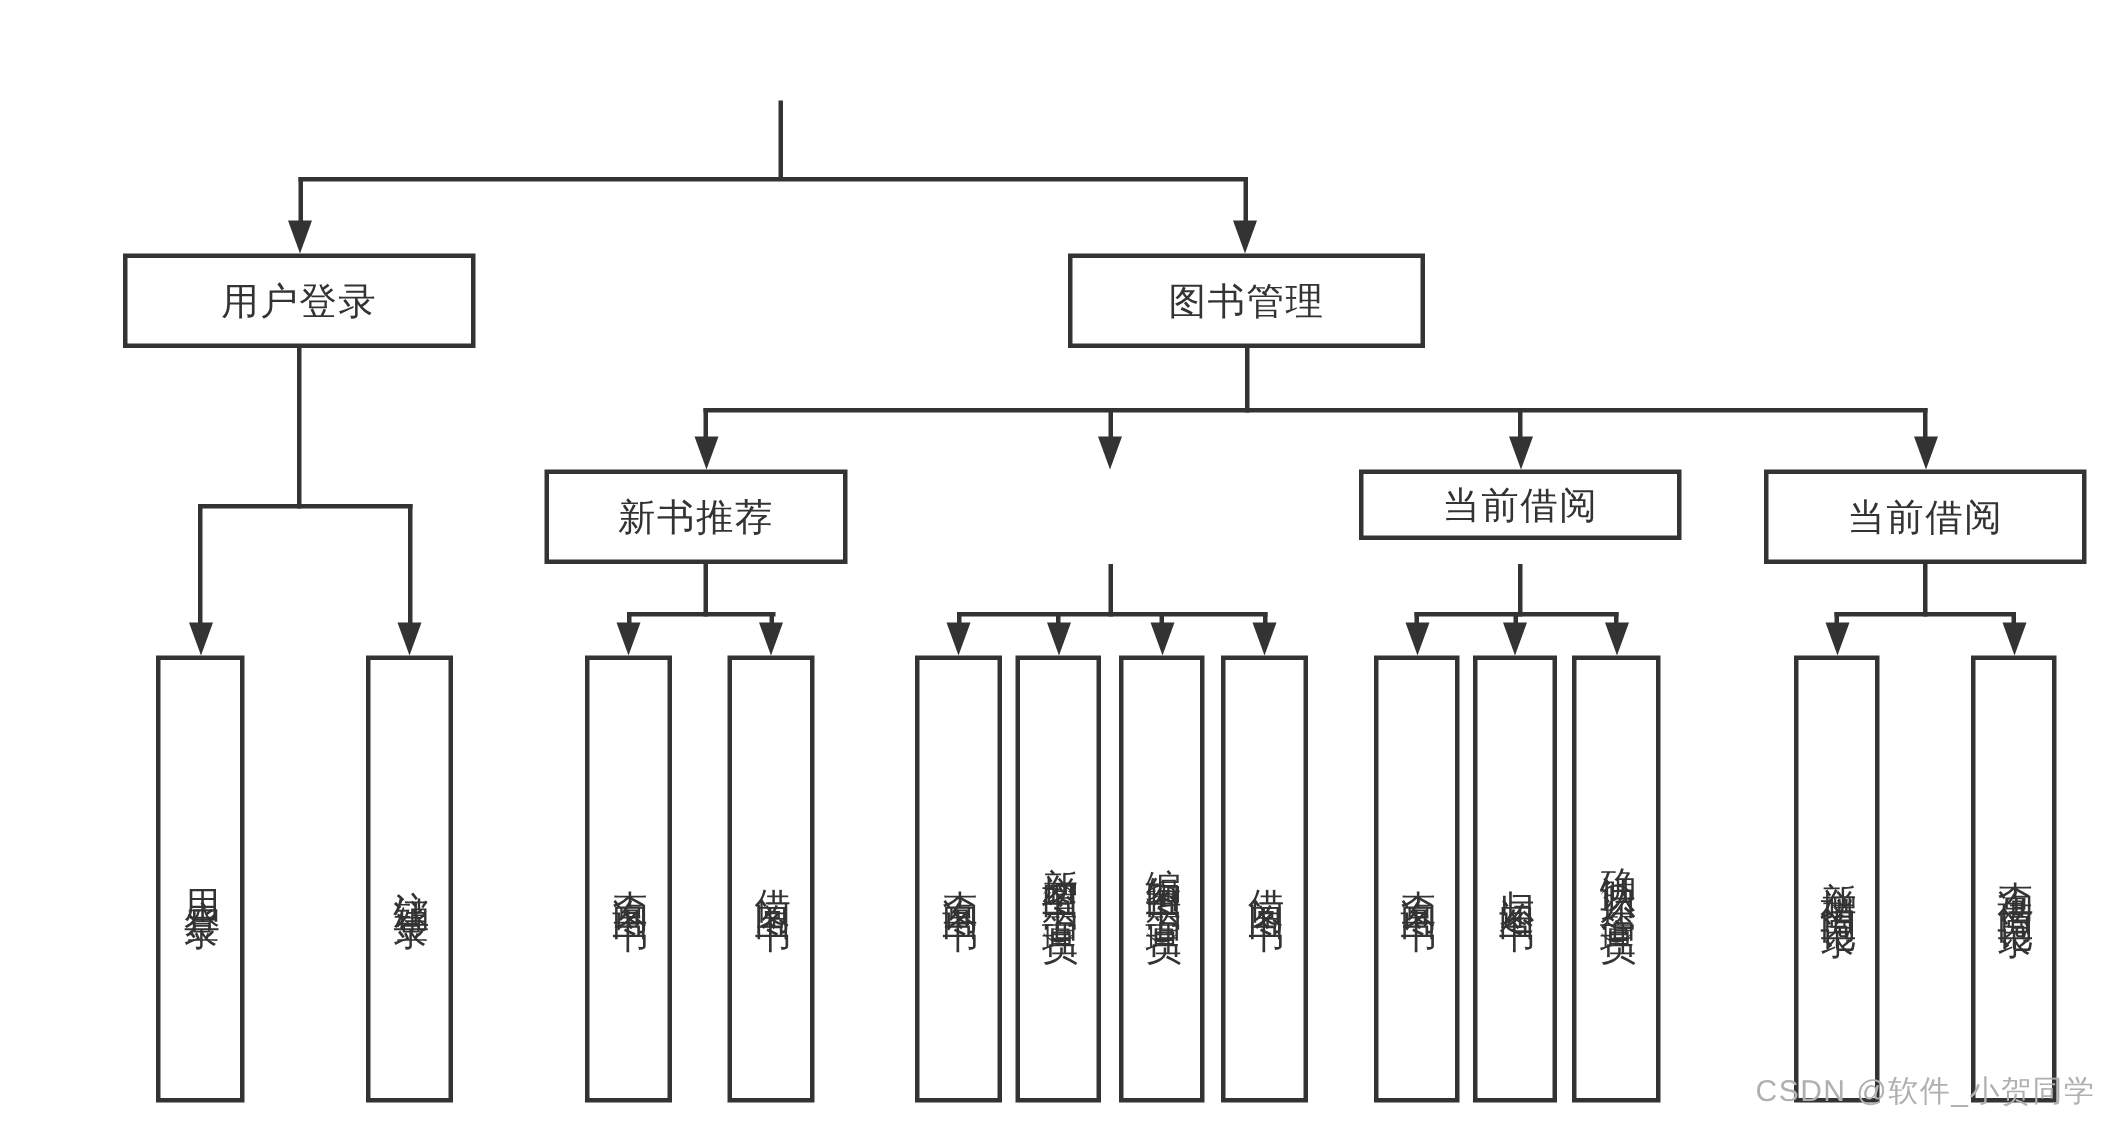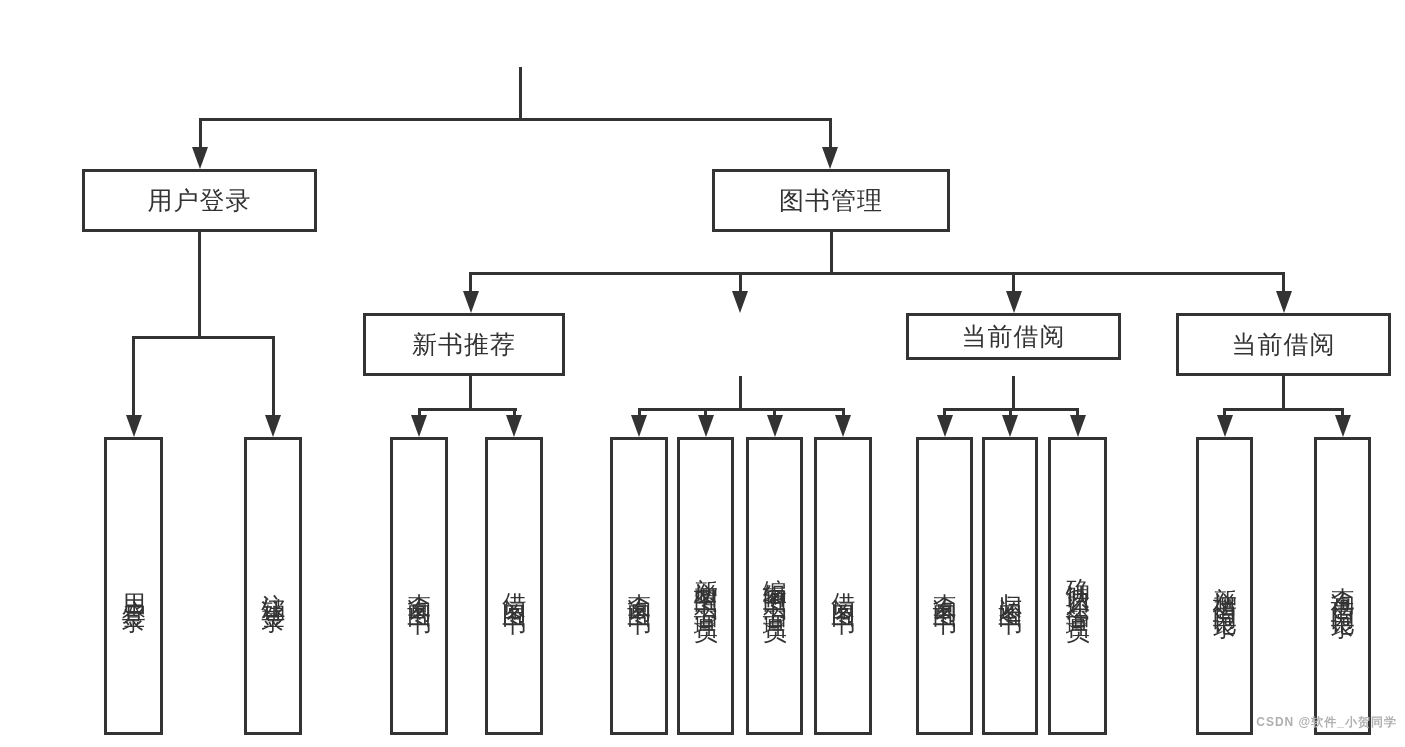--- a/index.html
+++ b/index.html
@@ -51,25 +51,24 @@
     position: absolute;
     width: 0; height: 0;
     border-left: 8px solid transparent;
     border-right: 8px solid transparent;
     border-top: 22px solid var(--line);
   }
   .watermark {
     position: absolute;
     top: 714px;
     right: 8px;
-    font-size: 12px;
+    font-size: 20px;
     color: var(--watermark);
     letter-spacing: 1px;
     white-space: nowrap;
-    font-weight: bold;
   }
 </style>
 </head>
 <body>
 
 <div id="canvas">
 
 
   <div class="box" style="left:82px; top:169px; width:235px; height:63px;">
     <span>用户登录</span>

